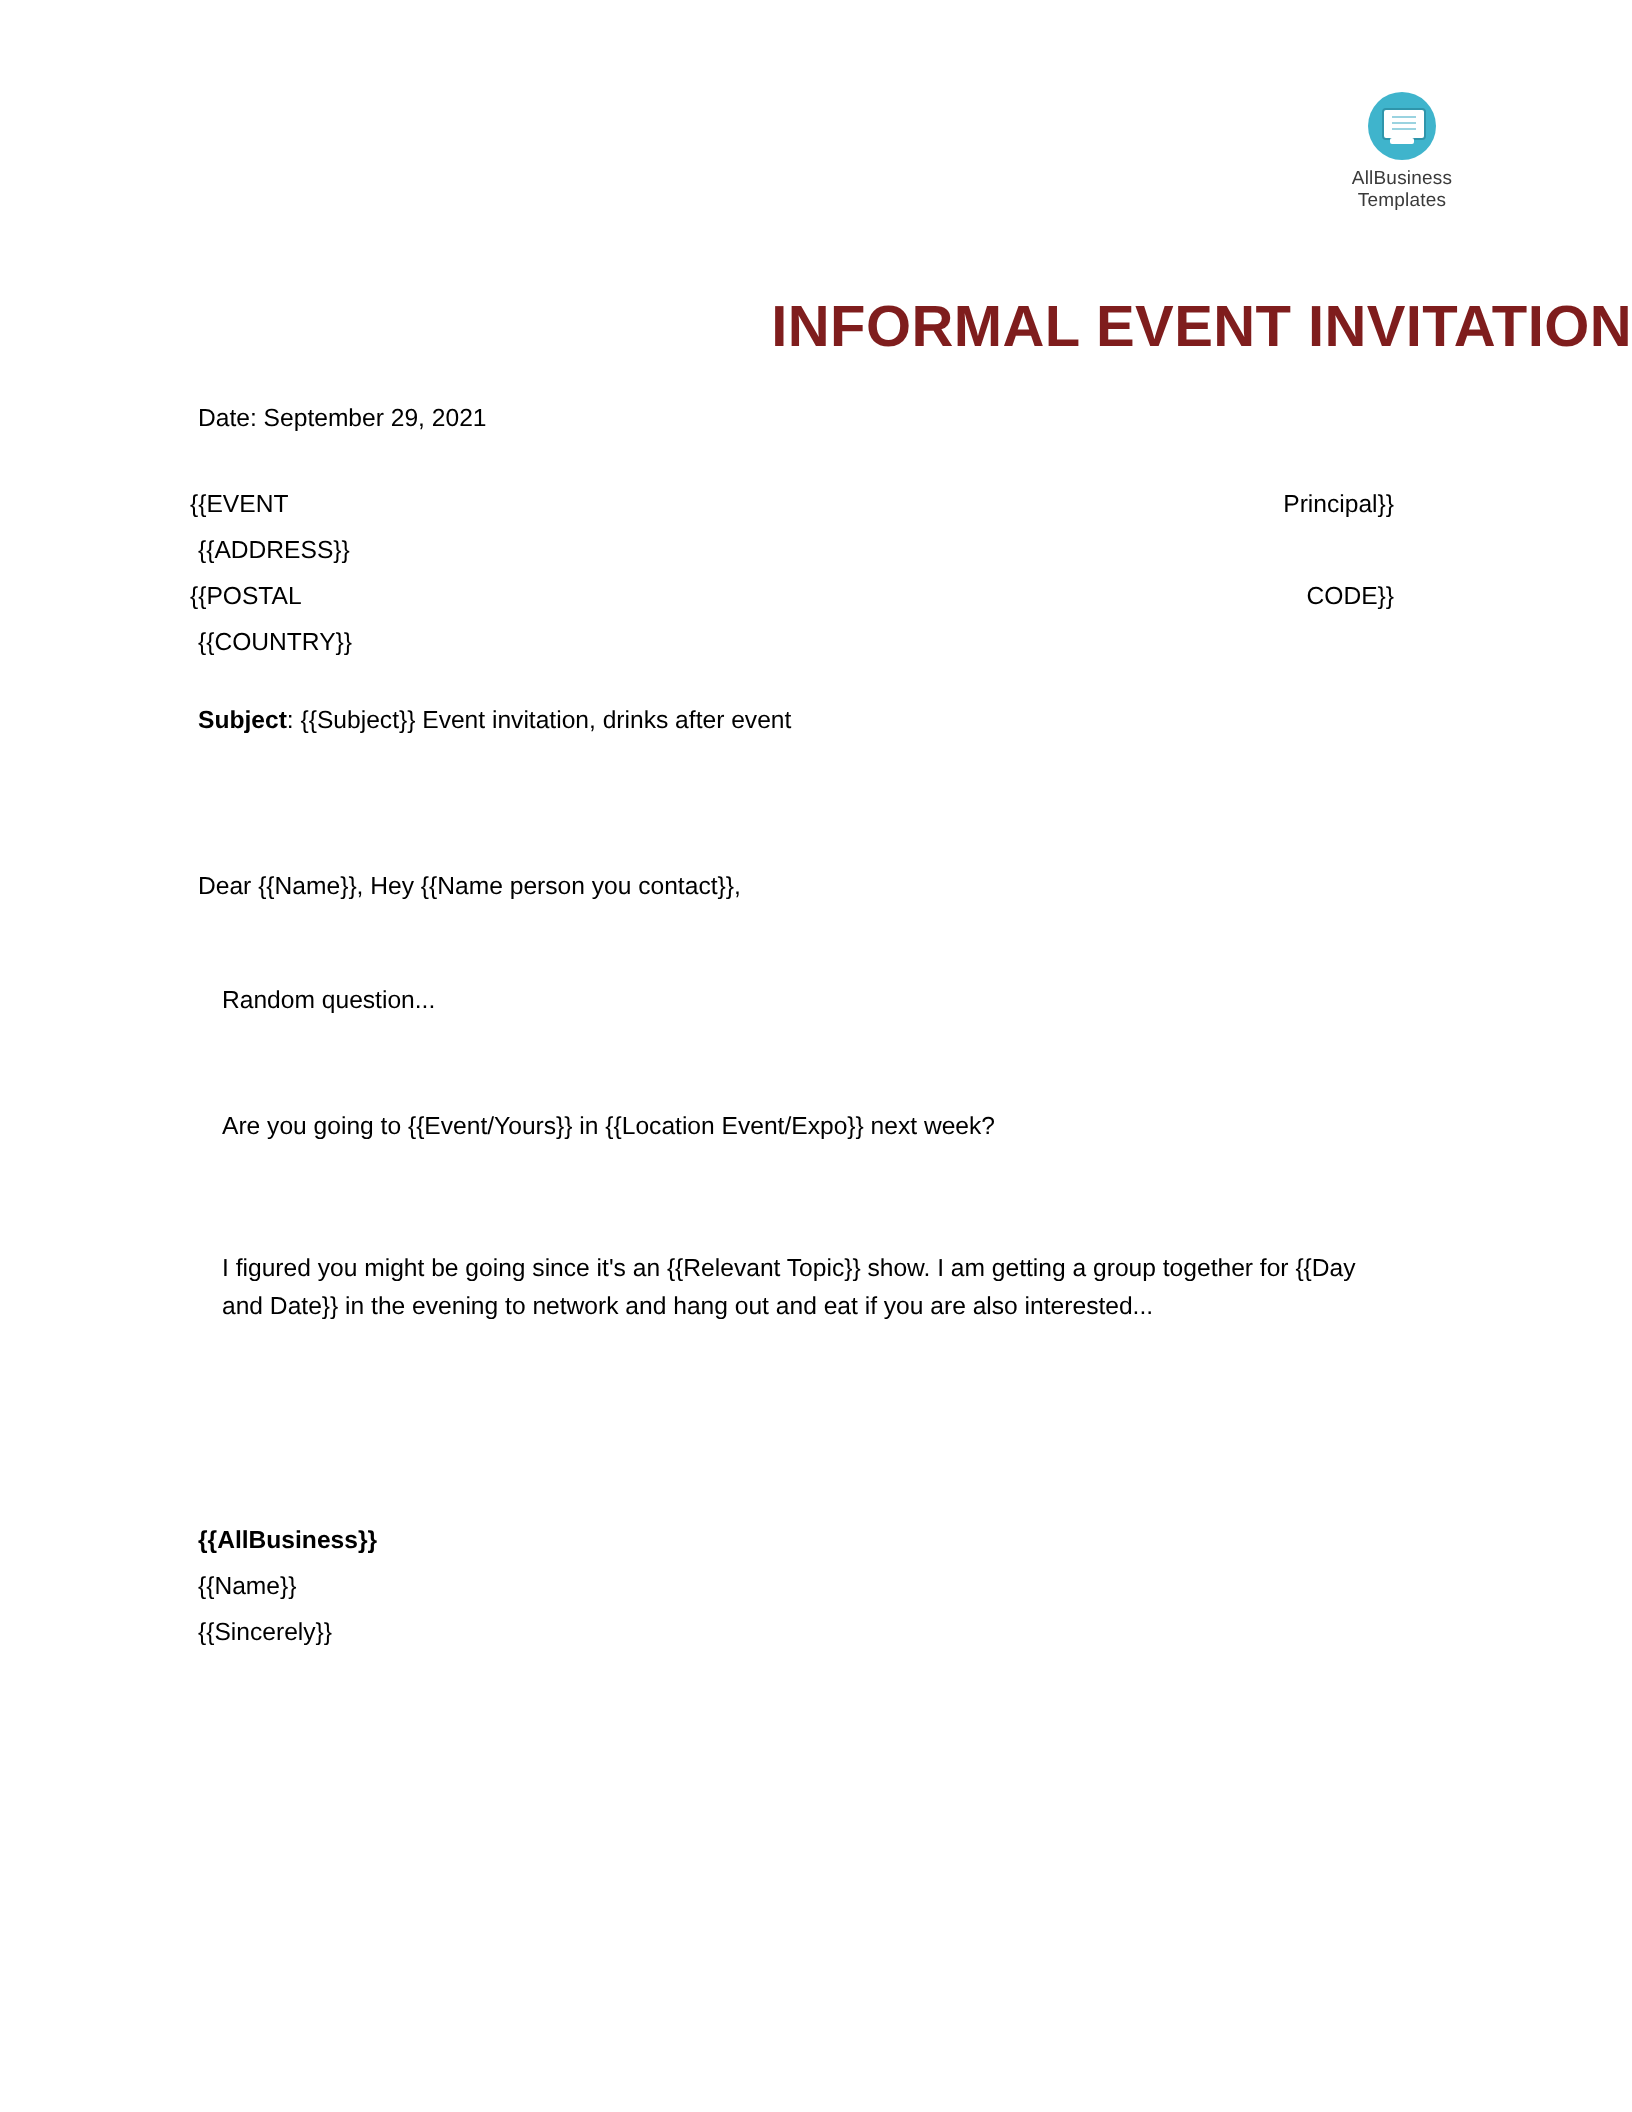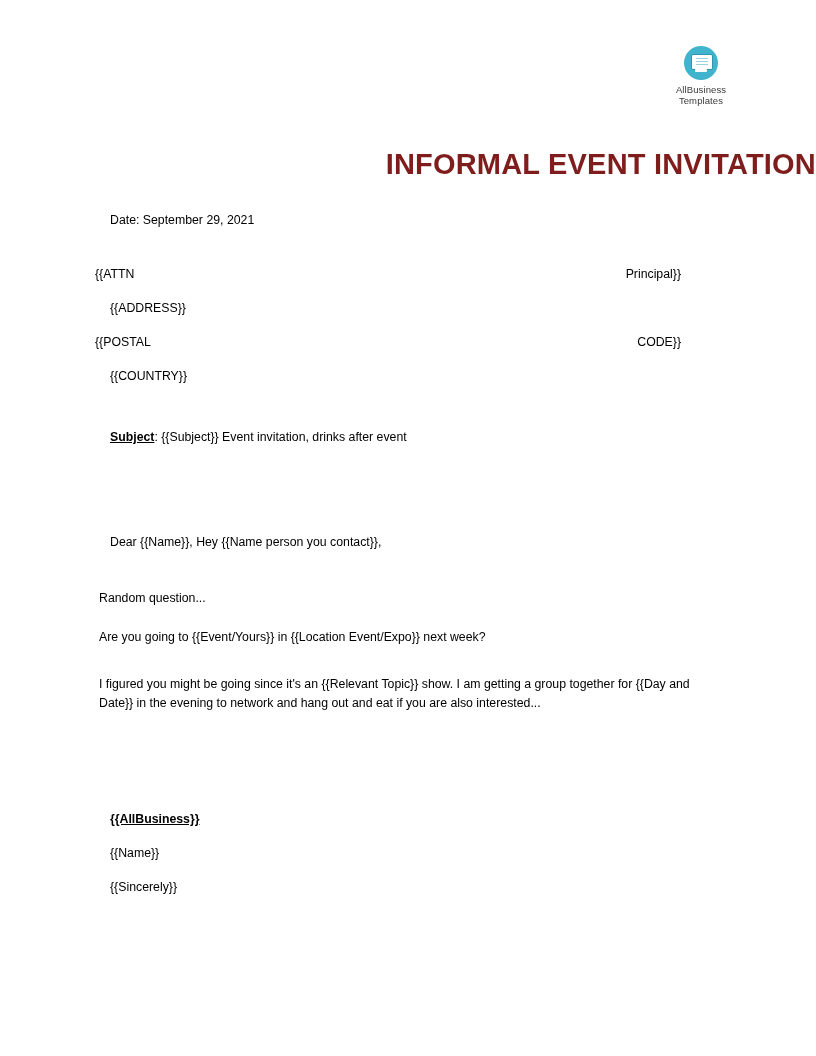--- a/index.html
+++ b/index.html
@@ -87,39 +87,39 @@
 
   
   .body-wrap {
     position: absolute;
     left: 95px;
     top: 196px;
     width: 622px;
     font-size: 12.3px;
     line-height: 19px;
   }
-  .blk { margin: 15px; }
+  .blk { margin: 4px; }
   .spacer-20 { height: 20px; }
   .spacer-12 { height: 12px; }
   .spacer-46 { height: 46px; }
   .spacer-56 { height: 56px; }
 
   .addr-line {
     position: relative;
     white-space: nowrap;
   }
   .addr-line .right {
     position: absolute;
-    left: 0;
+    left: 16px;
     top: 0;
     width: 586px;
     text-align: right;
   }
-  .bold { font-weight: bold; text-decoration: underline; }
-  .para { margin: 4px; }
+  .bold { font-weight: bold; }
+  .para { margin: 16px; }
 </style>
 </head>
 <body>
 
 <div class="page">
 
   <div class="logo-block">
     <div class="logo-mark">
       <div class="screen"></div>
       <div class="base"></div>
@@ -131,21 +131,21 @@
   <div class="doc-title">INFORMAL EVENT INVITATION</div>
 
   <div class="body-wrap">
 
     <div class="blk">Date: September 29, 2021</div>
 
     <div class="spacer-20"></div>
 
 
     <div class="addr-line">
-      <span>{{ATTN</span>
+      <span>{{EVENT</span>
       <span class="right">Principal}}</span>
     </div>
 
     <div class="blk">{{ADDRESS}}</div>
 
     <div class="addr-line">
       <span>{{POSTAL</span>
       <span class="right">CODE}}</span>
     </div>
 

